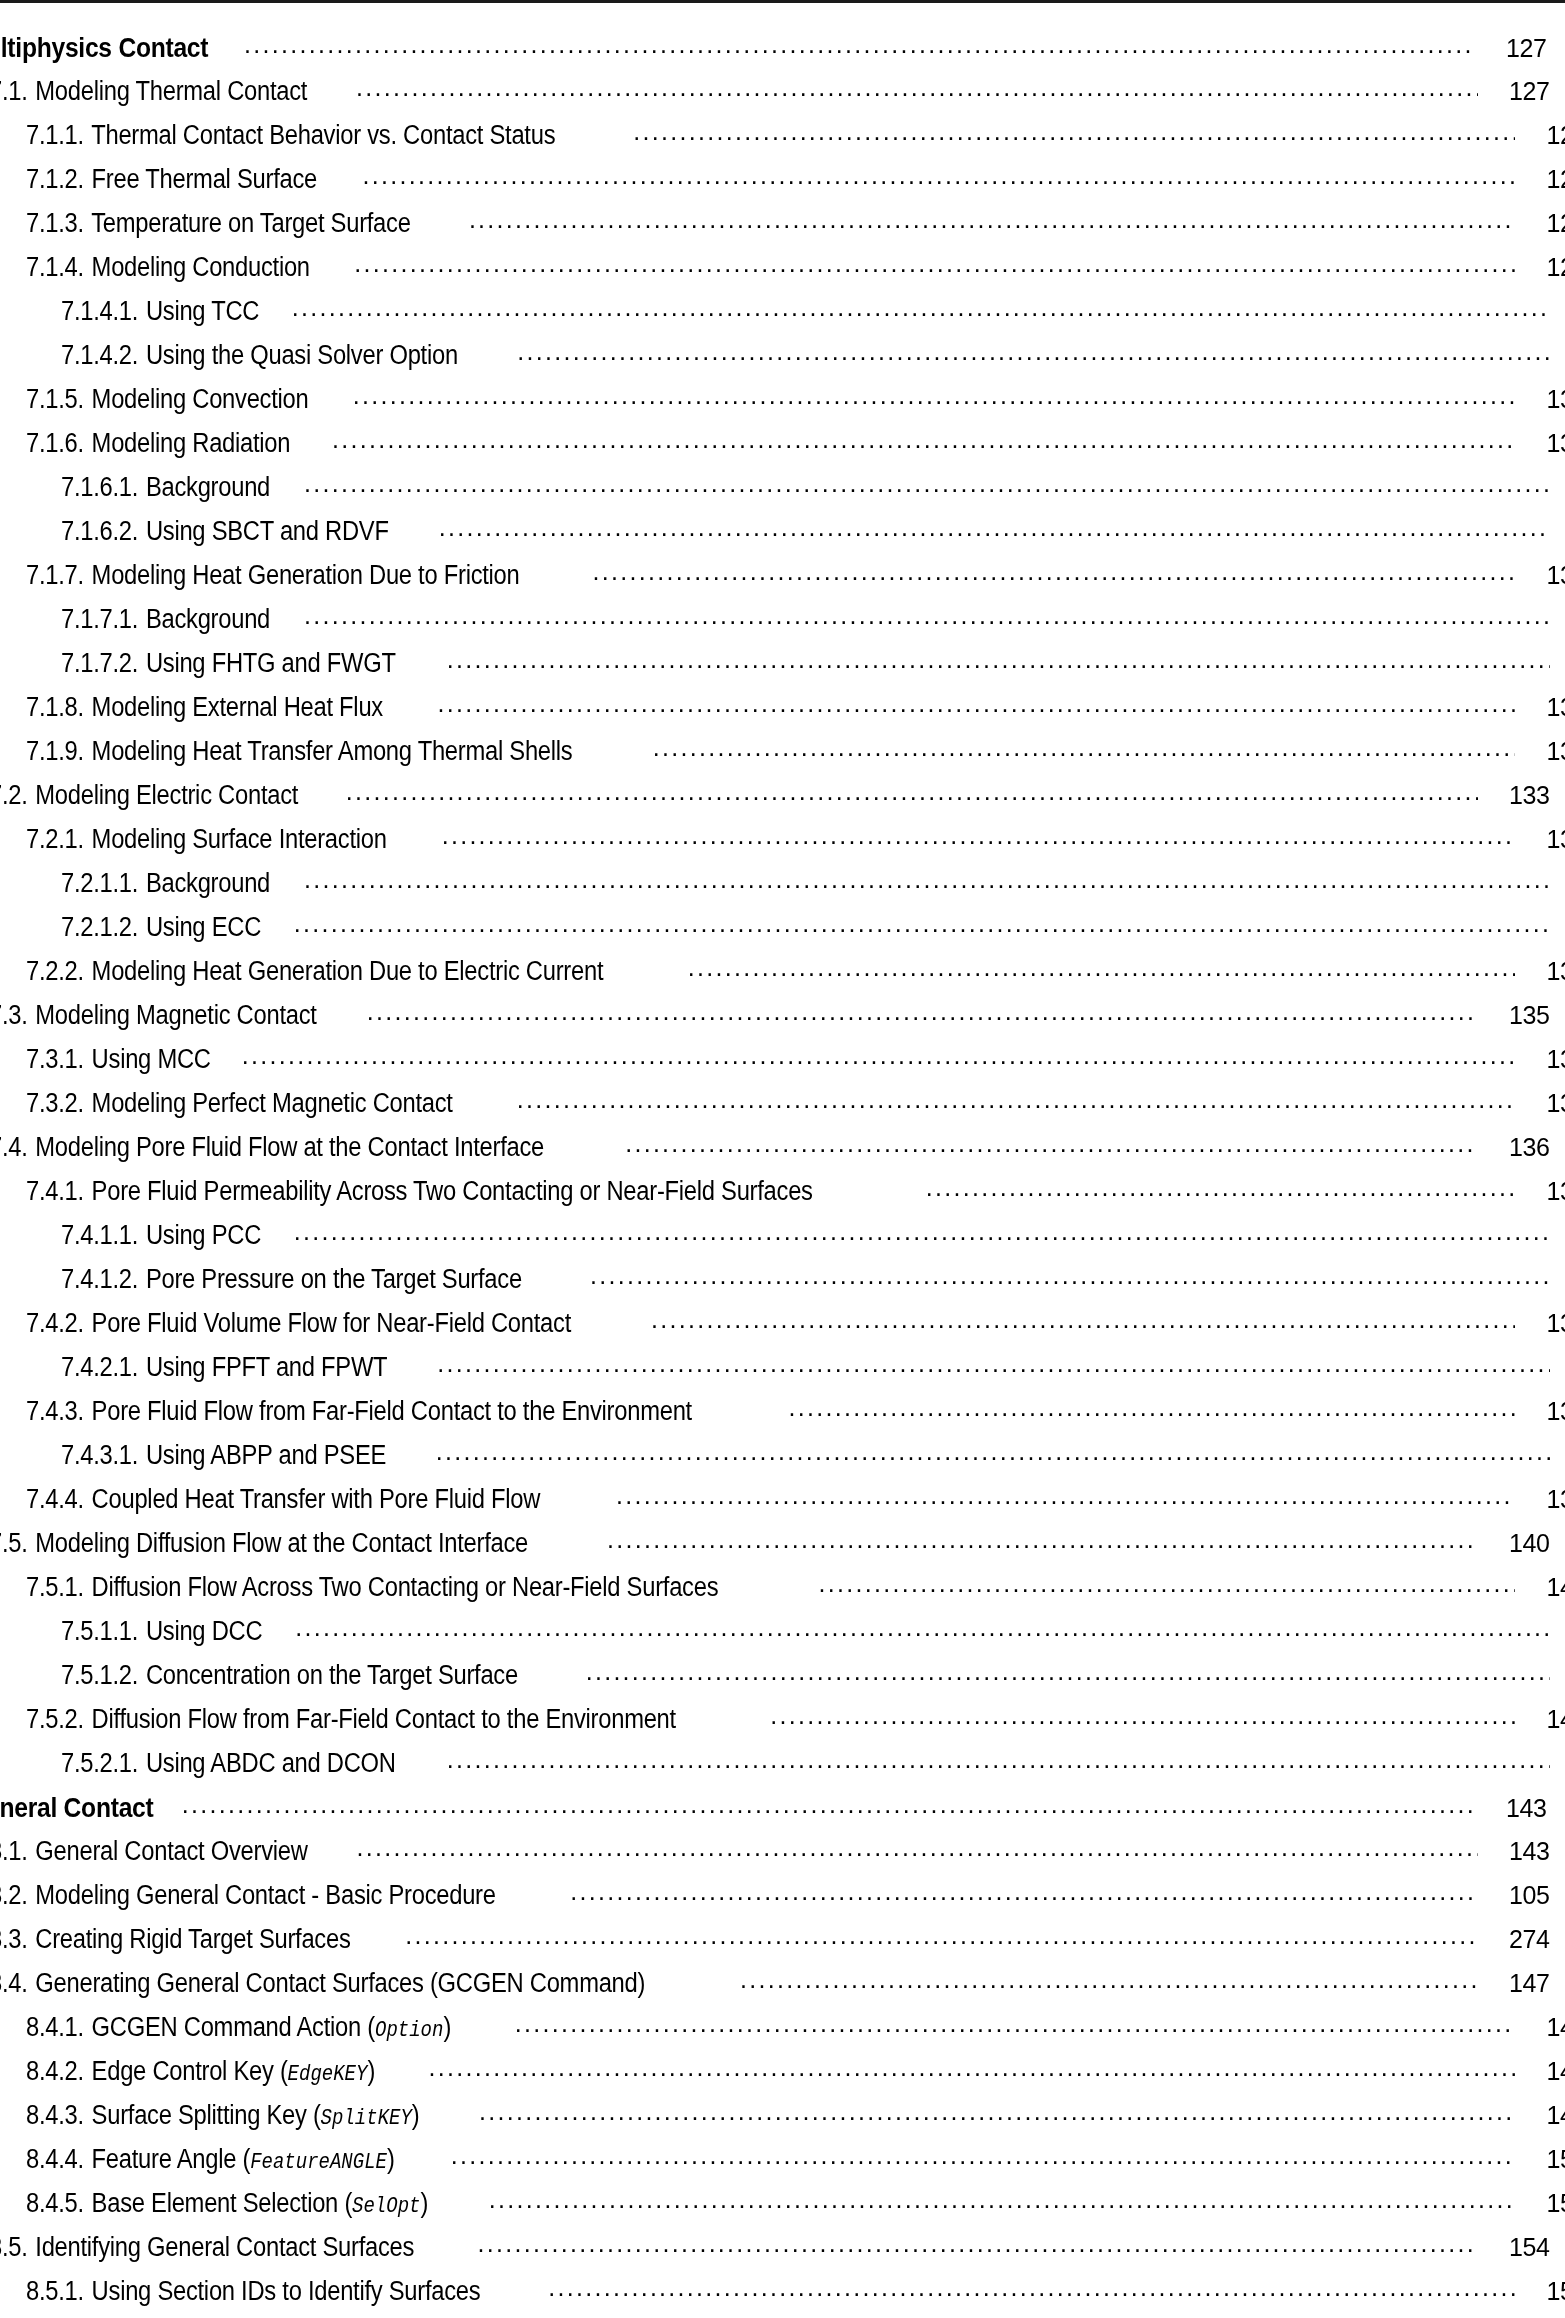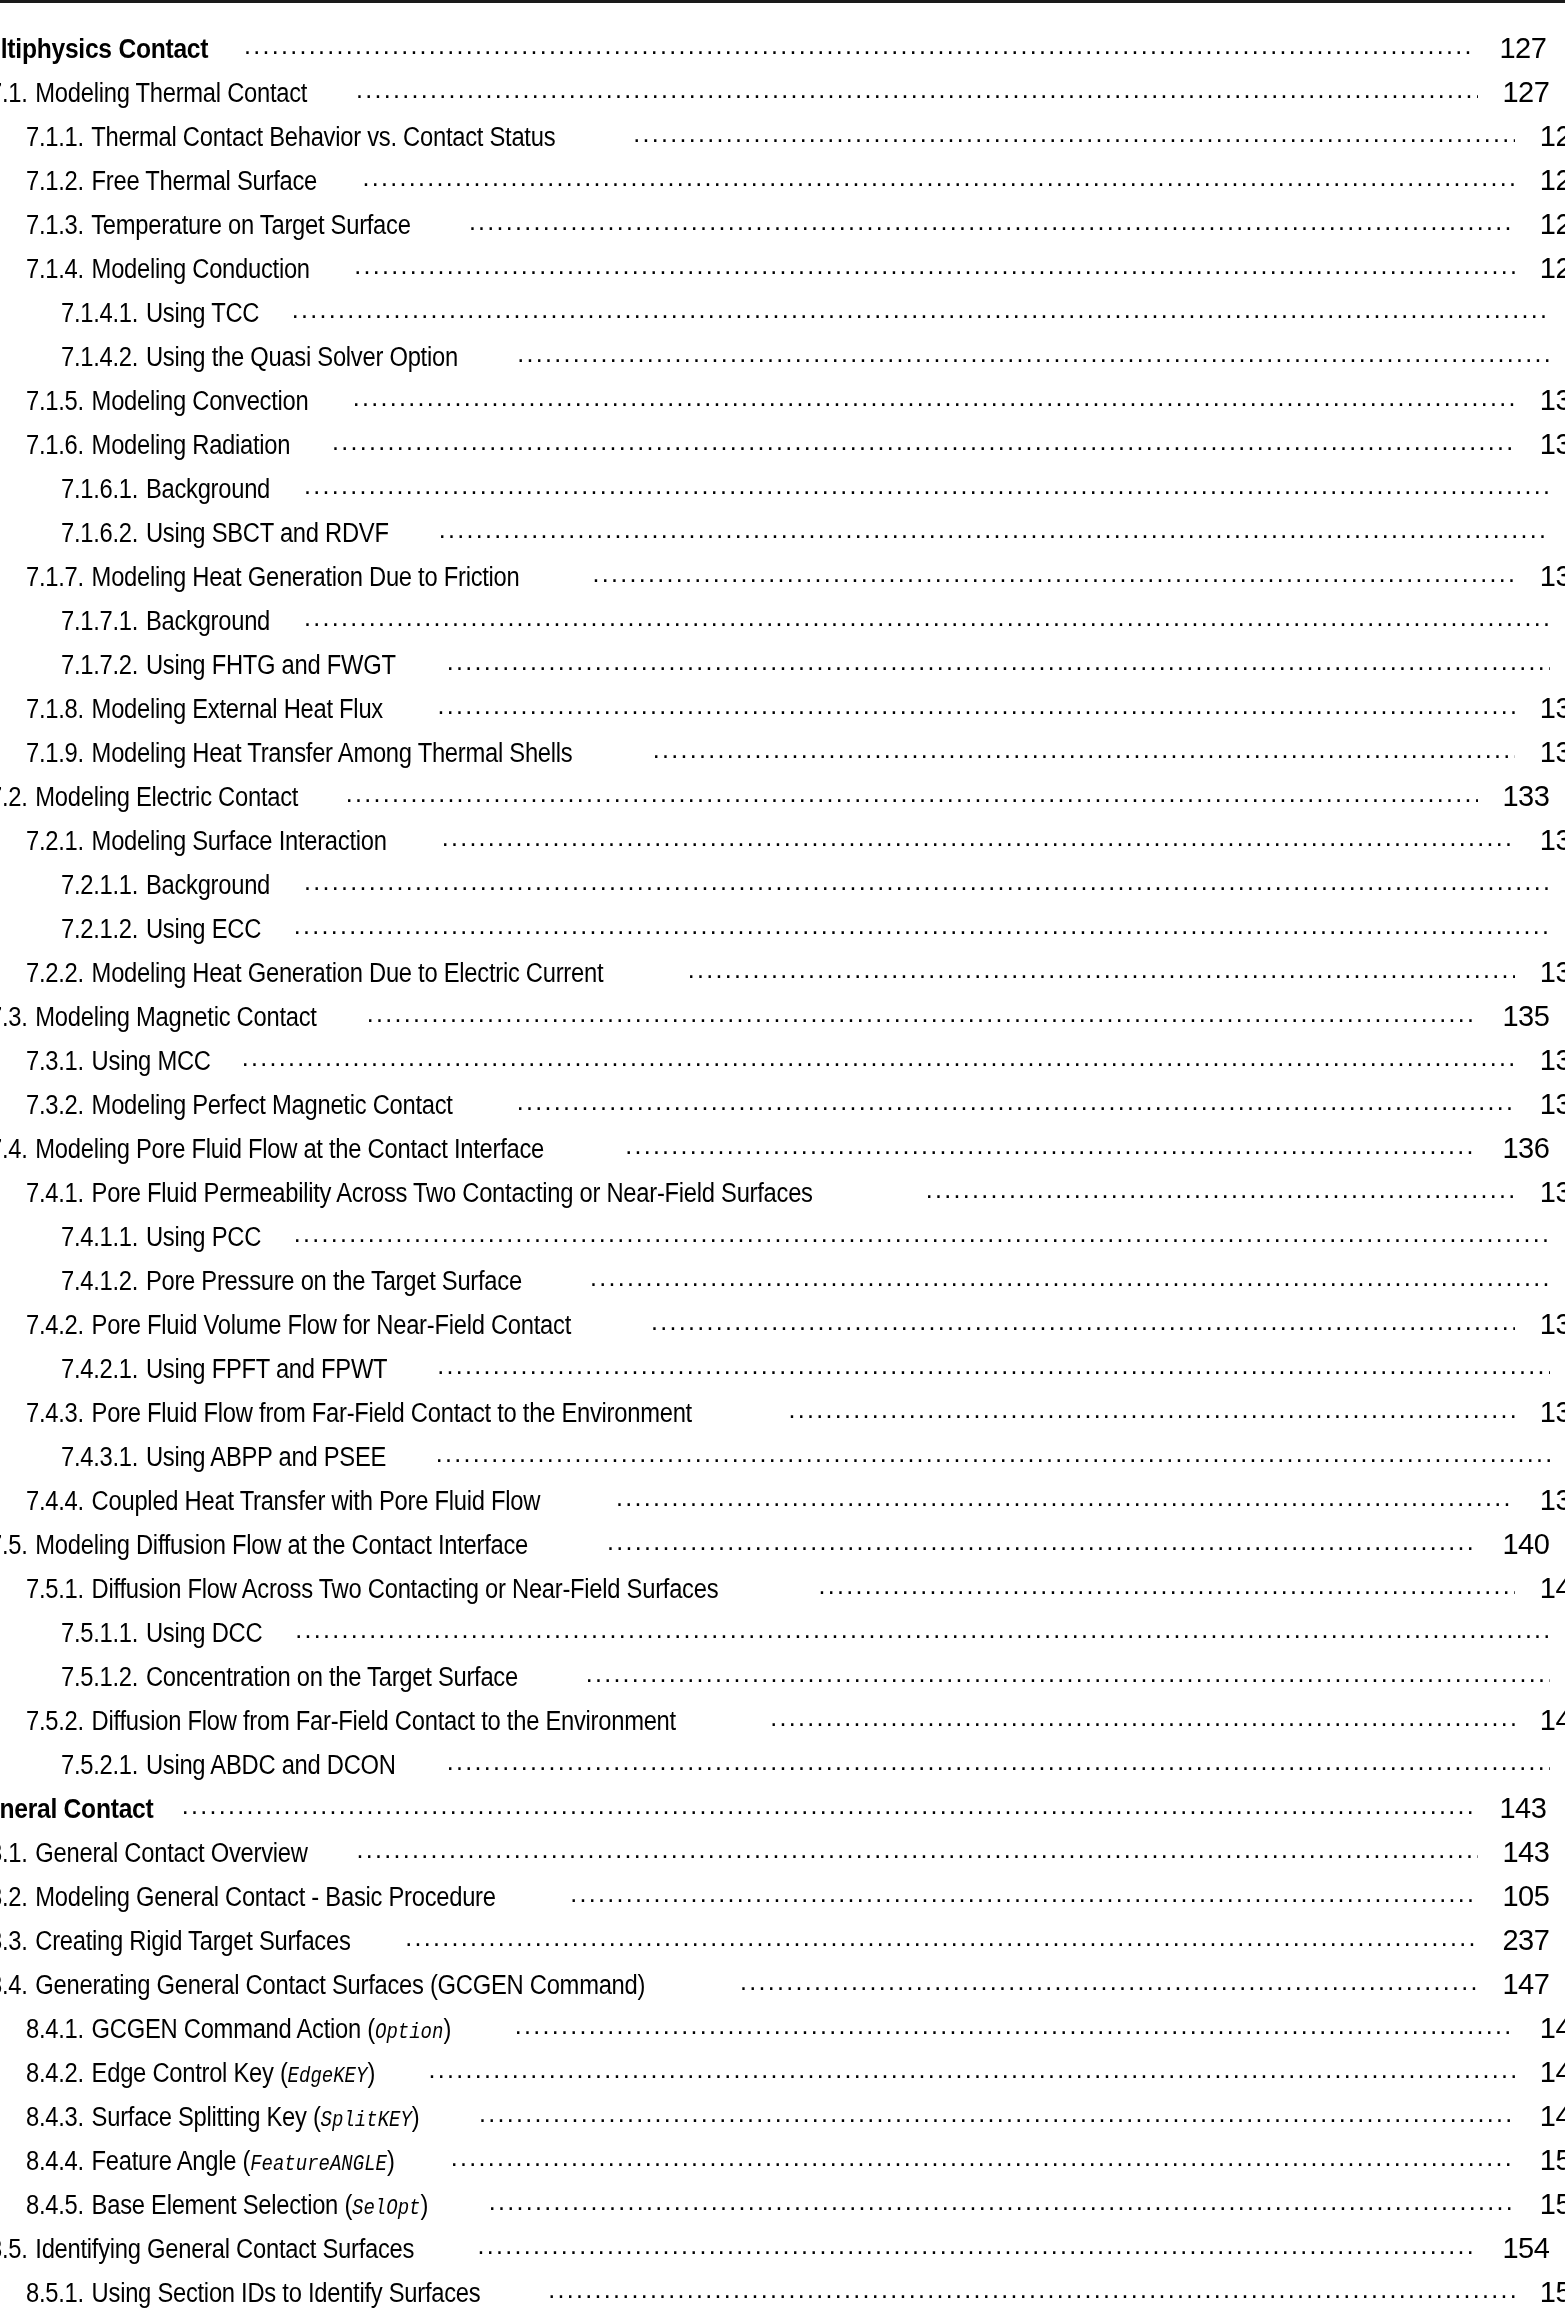--- a/index.html
+++ b/index.html
@@ -72,21 +72,21 @@
     font-size: 25px;
     letter-spacing: 2.3px;
     color: #000;
     white-space: nowrap;
   }
 
   .toc-row .page {
     flex: 0 0 auto;
     width: 67px;
     text-align: right;
-    font-size: 29px;
+    font-size: 25px;
     line-height: 1;
     letter-spacing: -0.5px;
     padding-right: 4.7px;
   }
 
   
   
   .lvl-chapter .label { font-weight: bold; font-size: 28px; }
   .lvl-chapter { margin-left: -14px; }
 
@@ -322,21 +322,21 @@
       <span class="page">143</span>
     </div>
     <div class="toc-row lvl-2">
       <span class="label"><span class="numhold">8.2.</span> <span>Modeling General Contact - Basic Procedure</span></span>
       <span class="leader"></span>
       <span class="page">105</span>
     </div>
     <div class="toc-row lvl-2">
       <span class="label"><span class="numhold">8.3.</span> <span>Creating Rigid Target Surfaces</span></span>
       <span class="leader"></span>
-      <span class="page">237</span>
+      <span class="page">274</span>
     </div>
     <div class="toc-row lvl-2">
       <span class="label"><span class="numhold">8.4.</span> <span>Generating General Contact Surfaces (GCGEN Command)</span></span>
       <span class="leader"></span>
       <span class="page">147</span>
     </div>
     <div class="toc-row lvl-3">
       <span class="label"><span class="numhold">8.4.1.</span> <span>GCGEN Command Action (</span><span class="param">Option</span><span>)</span></span>
       <span class="leader"></span>
       <span class="page">147</span>

